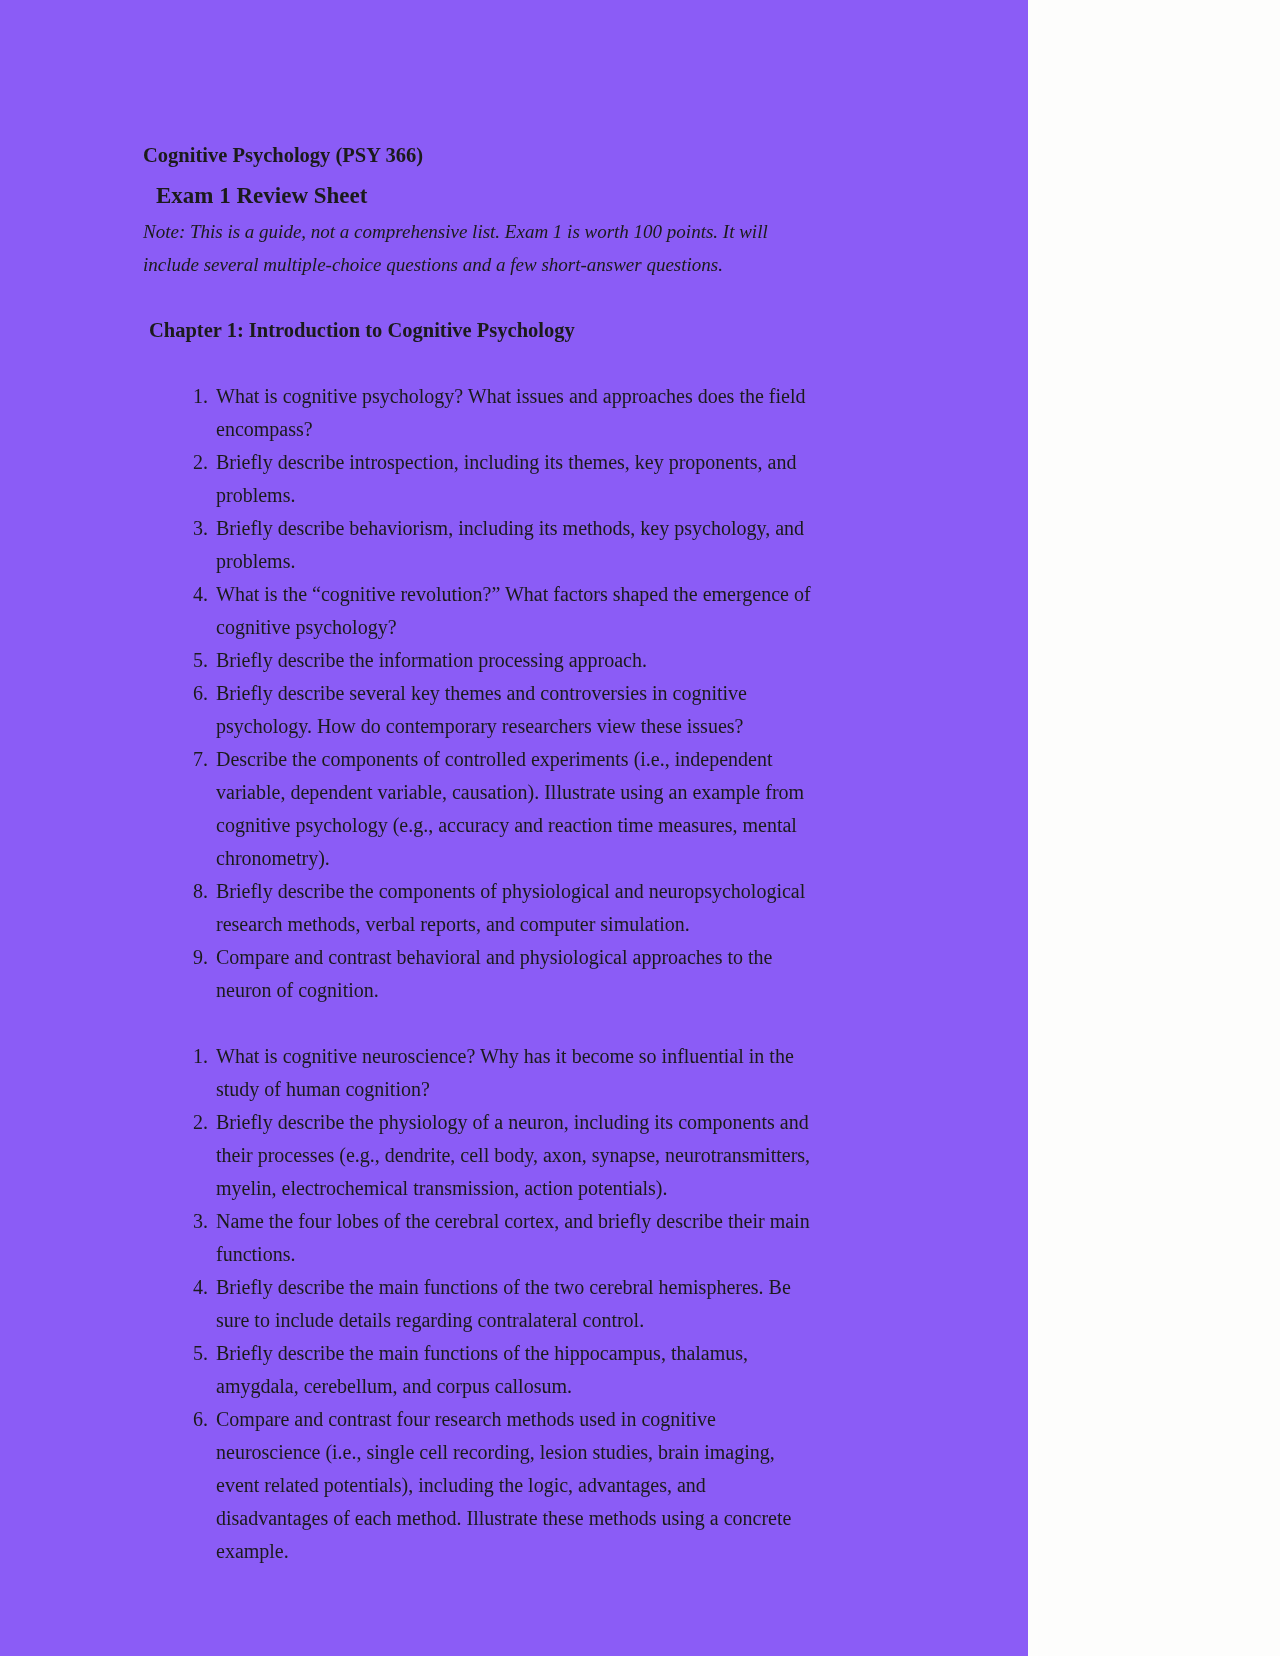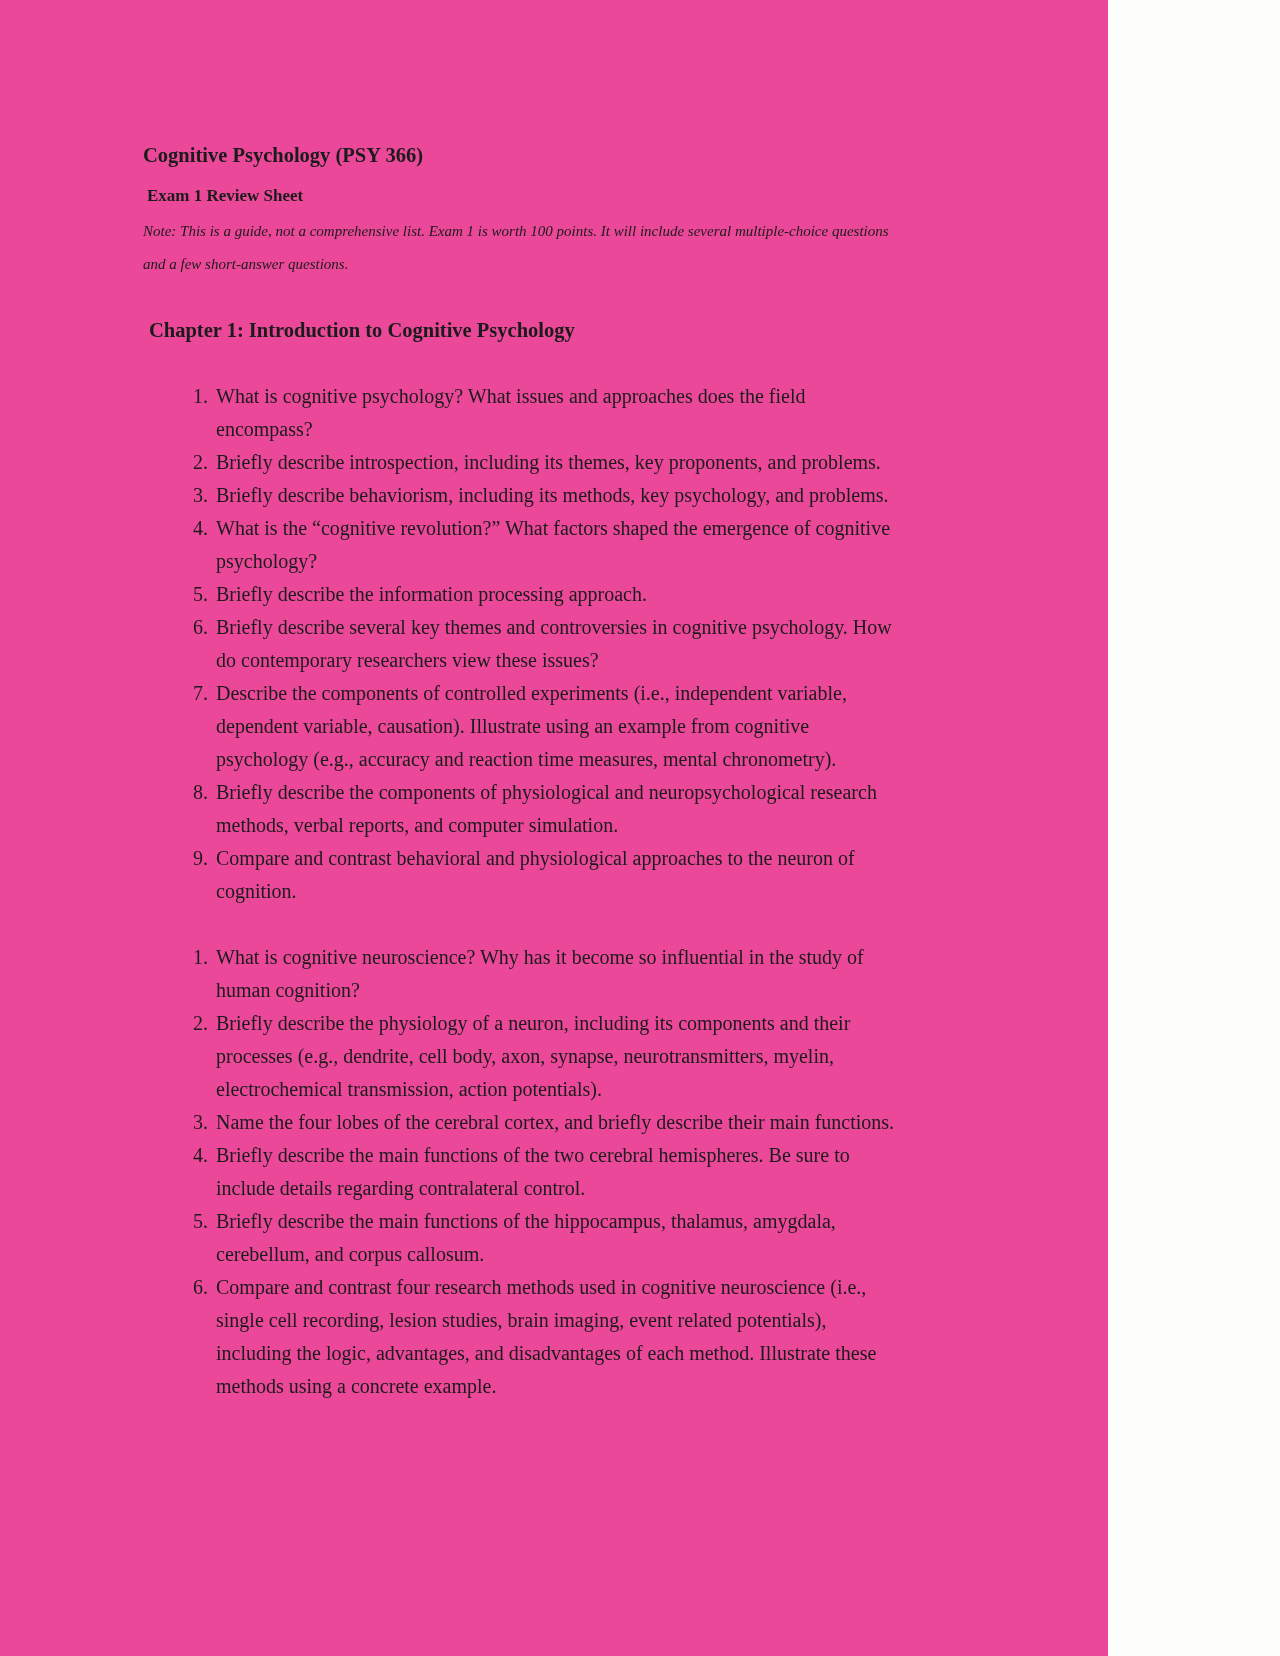--- a/index.html
+++ b/index.html
@@ -9,39 +9,39 @@
   }
   body {
     width: 1280px;
     height: 1656px;
     font-family: "Liberation Serif", "DejaVu Serif", serif;
     color: #1b1b1b;
     overflow: hidden;
   }
   .page {
     box-sizing: border-box;
-    width: 1108px;
+    width: 1028px;
     height: 1656px;
     padding: 139px 207px 0 143px;
-    background: #ec4899;
+    background: #8b5cf6;
   }
   .doc-title {
     font-size: 20.5px;
     font-weight: bold;
     line-height: 33px;
     margin: 0 0 7px 0;
   }
   .doc-subtitle {
-    font-size: 17px;
+    font-size: 23px;
     font-weight: bold;
     line-height: 33px;
-    margin: 0 0 3px 4px;
+    margin: 0 0 3px 13px;
   }
   .doc-note {
-    font-size: 15px;
+    font-size: 19px;
     font-style: italic;
     line-height: 33px;
     margin: 0;
   }
   .chapter-heading {
     font-size: 20.5px;
     font-weight: bold;
     line-height: 33px;
     margin: 33px 6px;
   }

